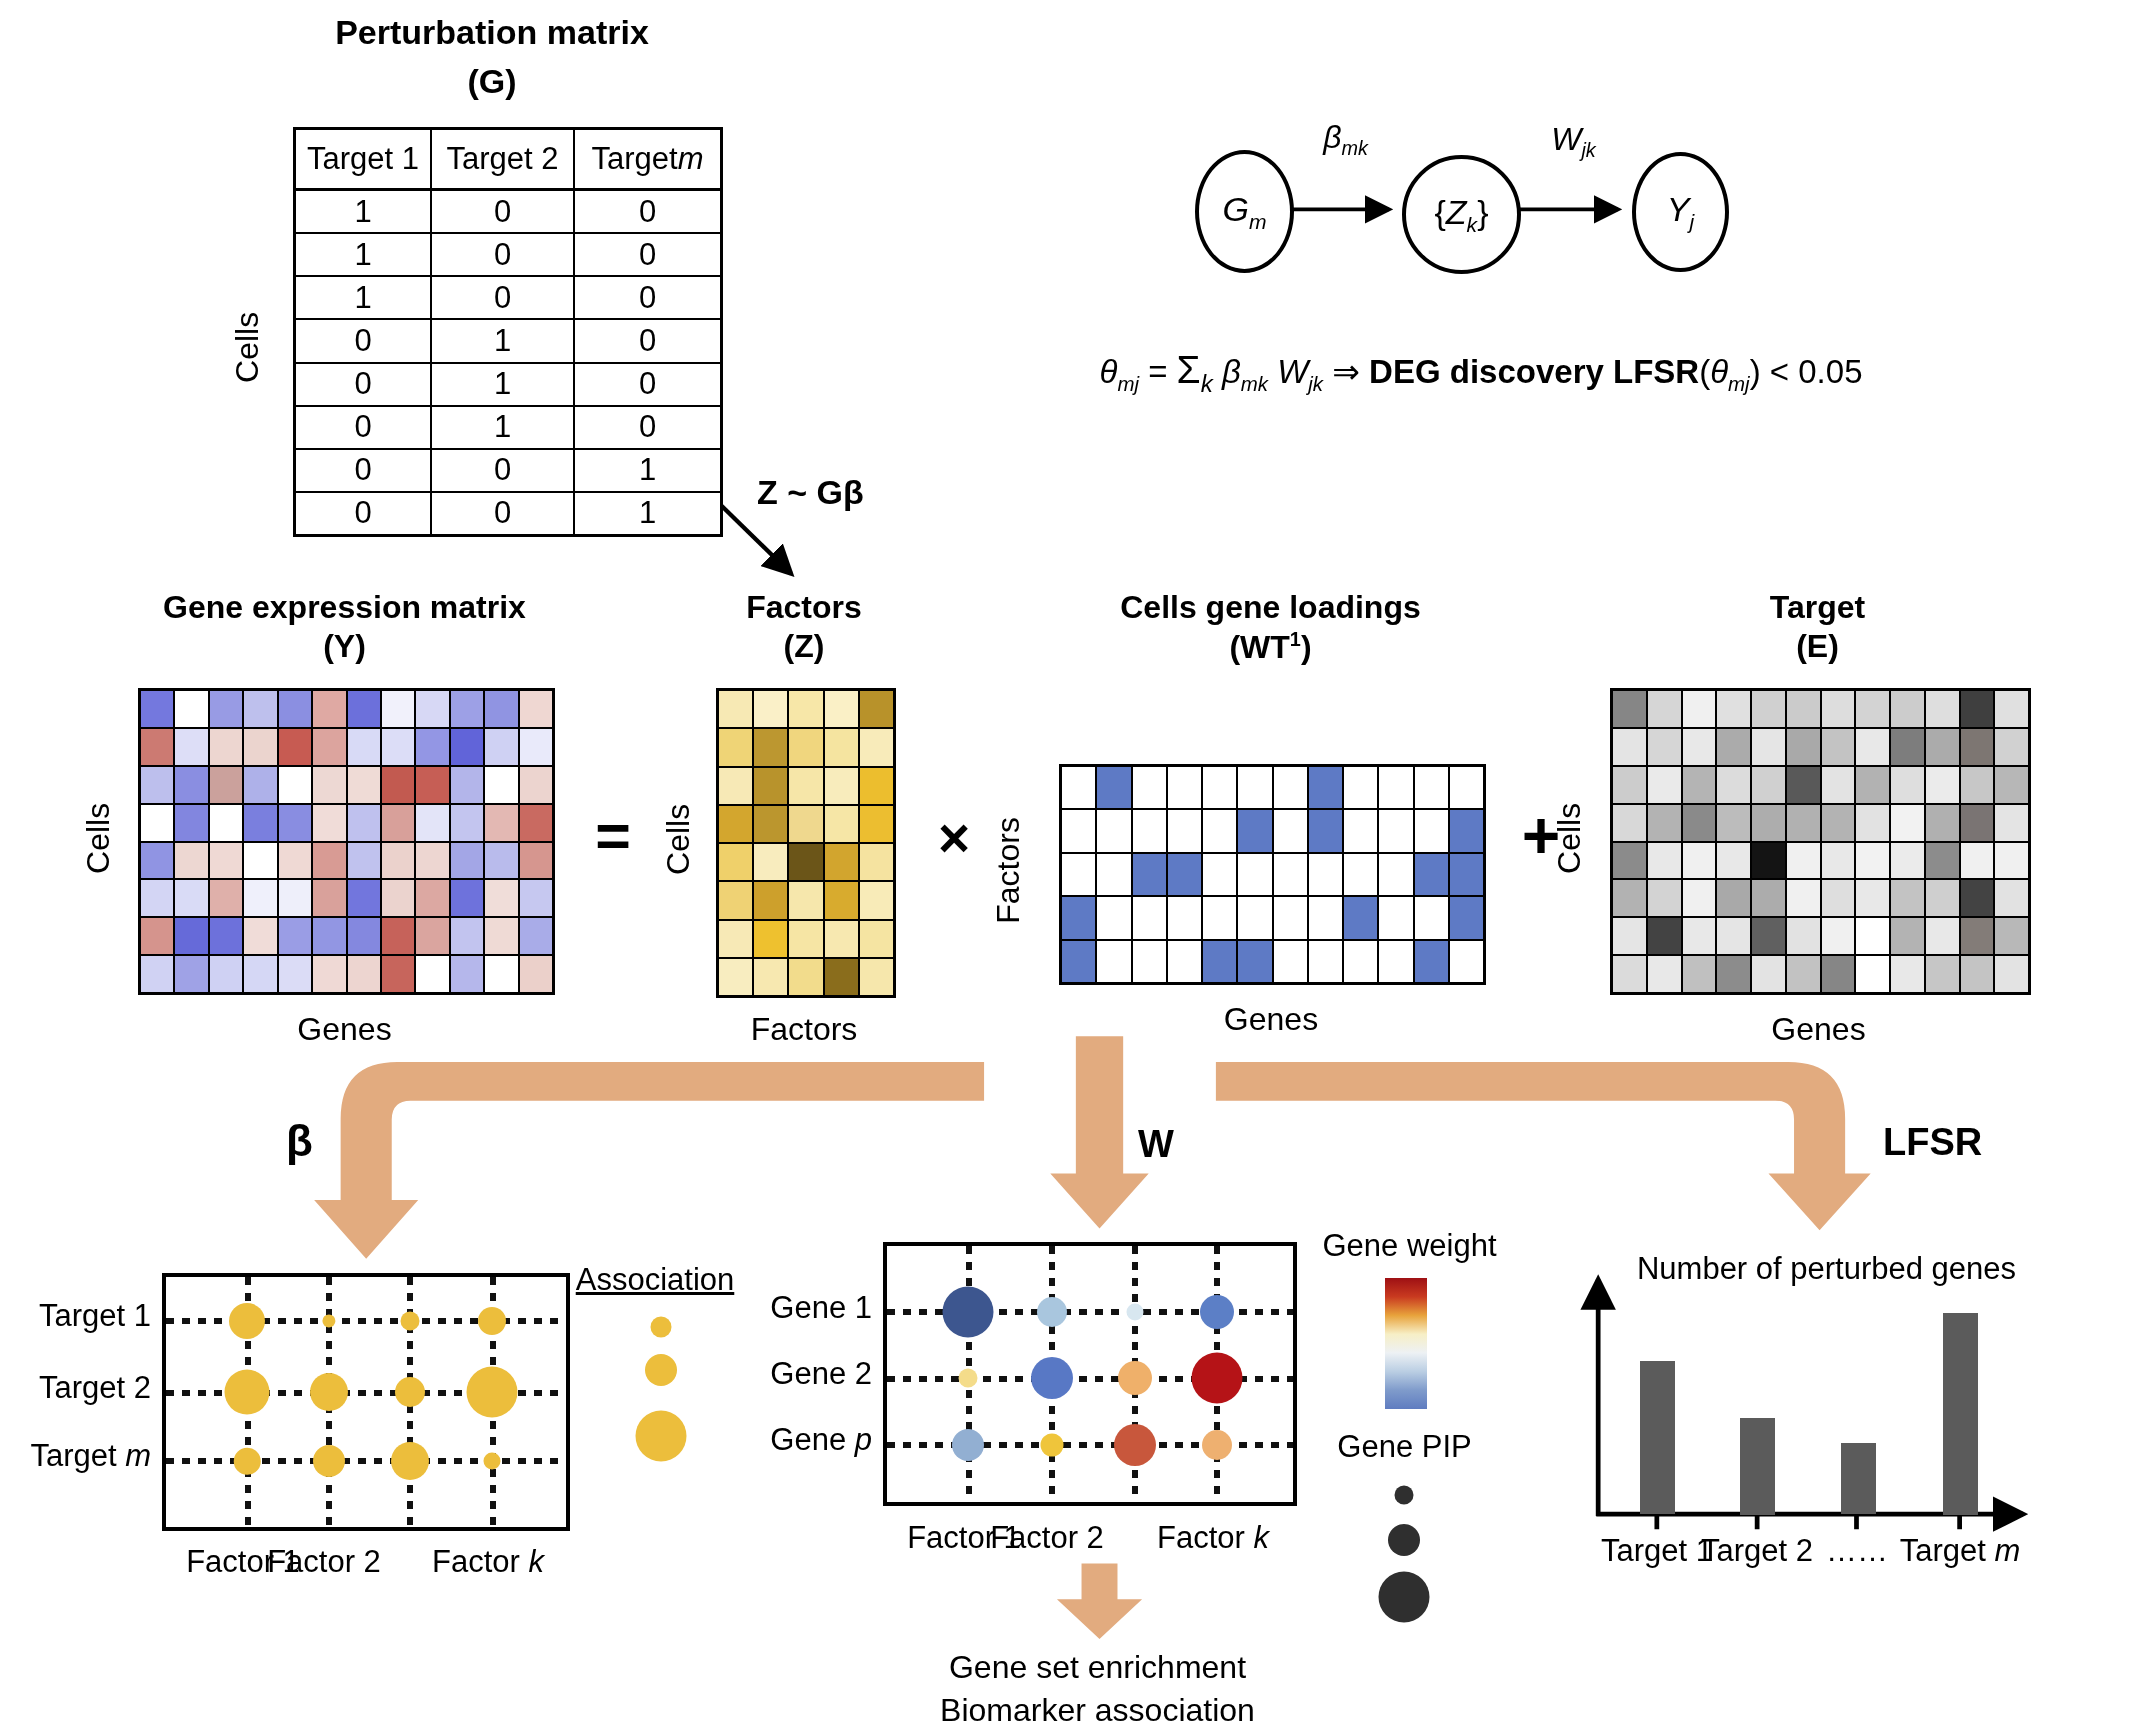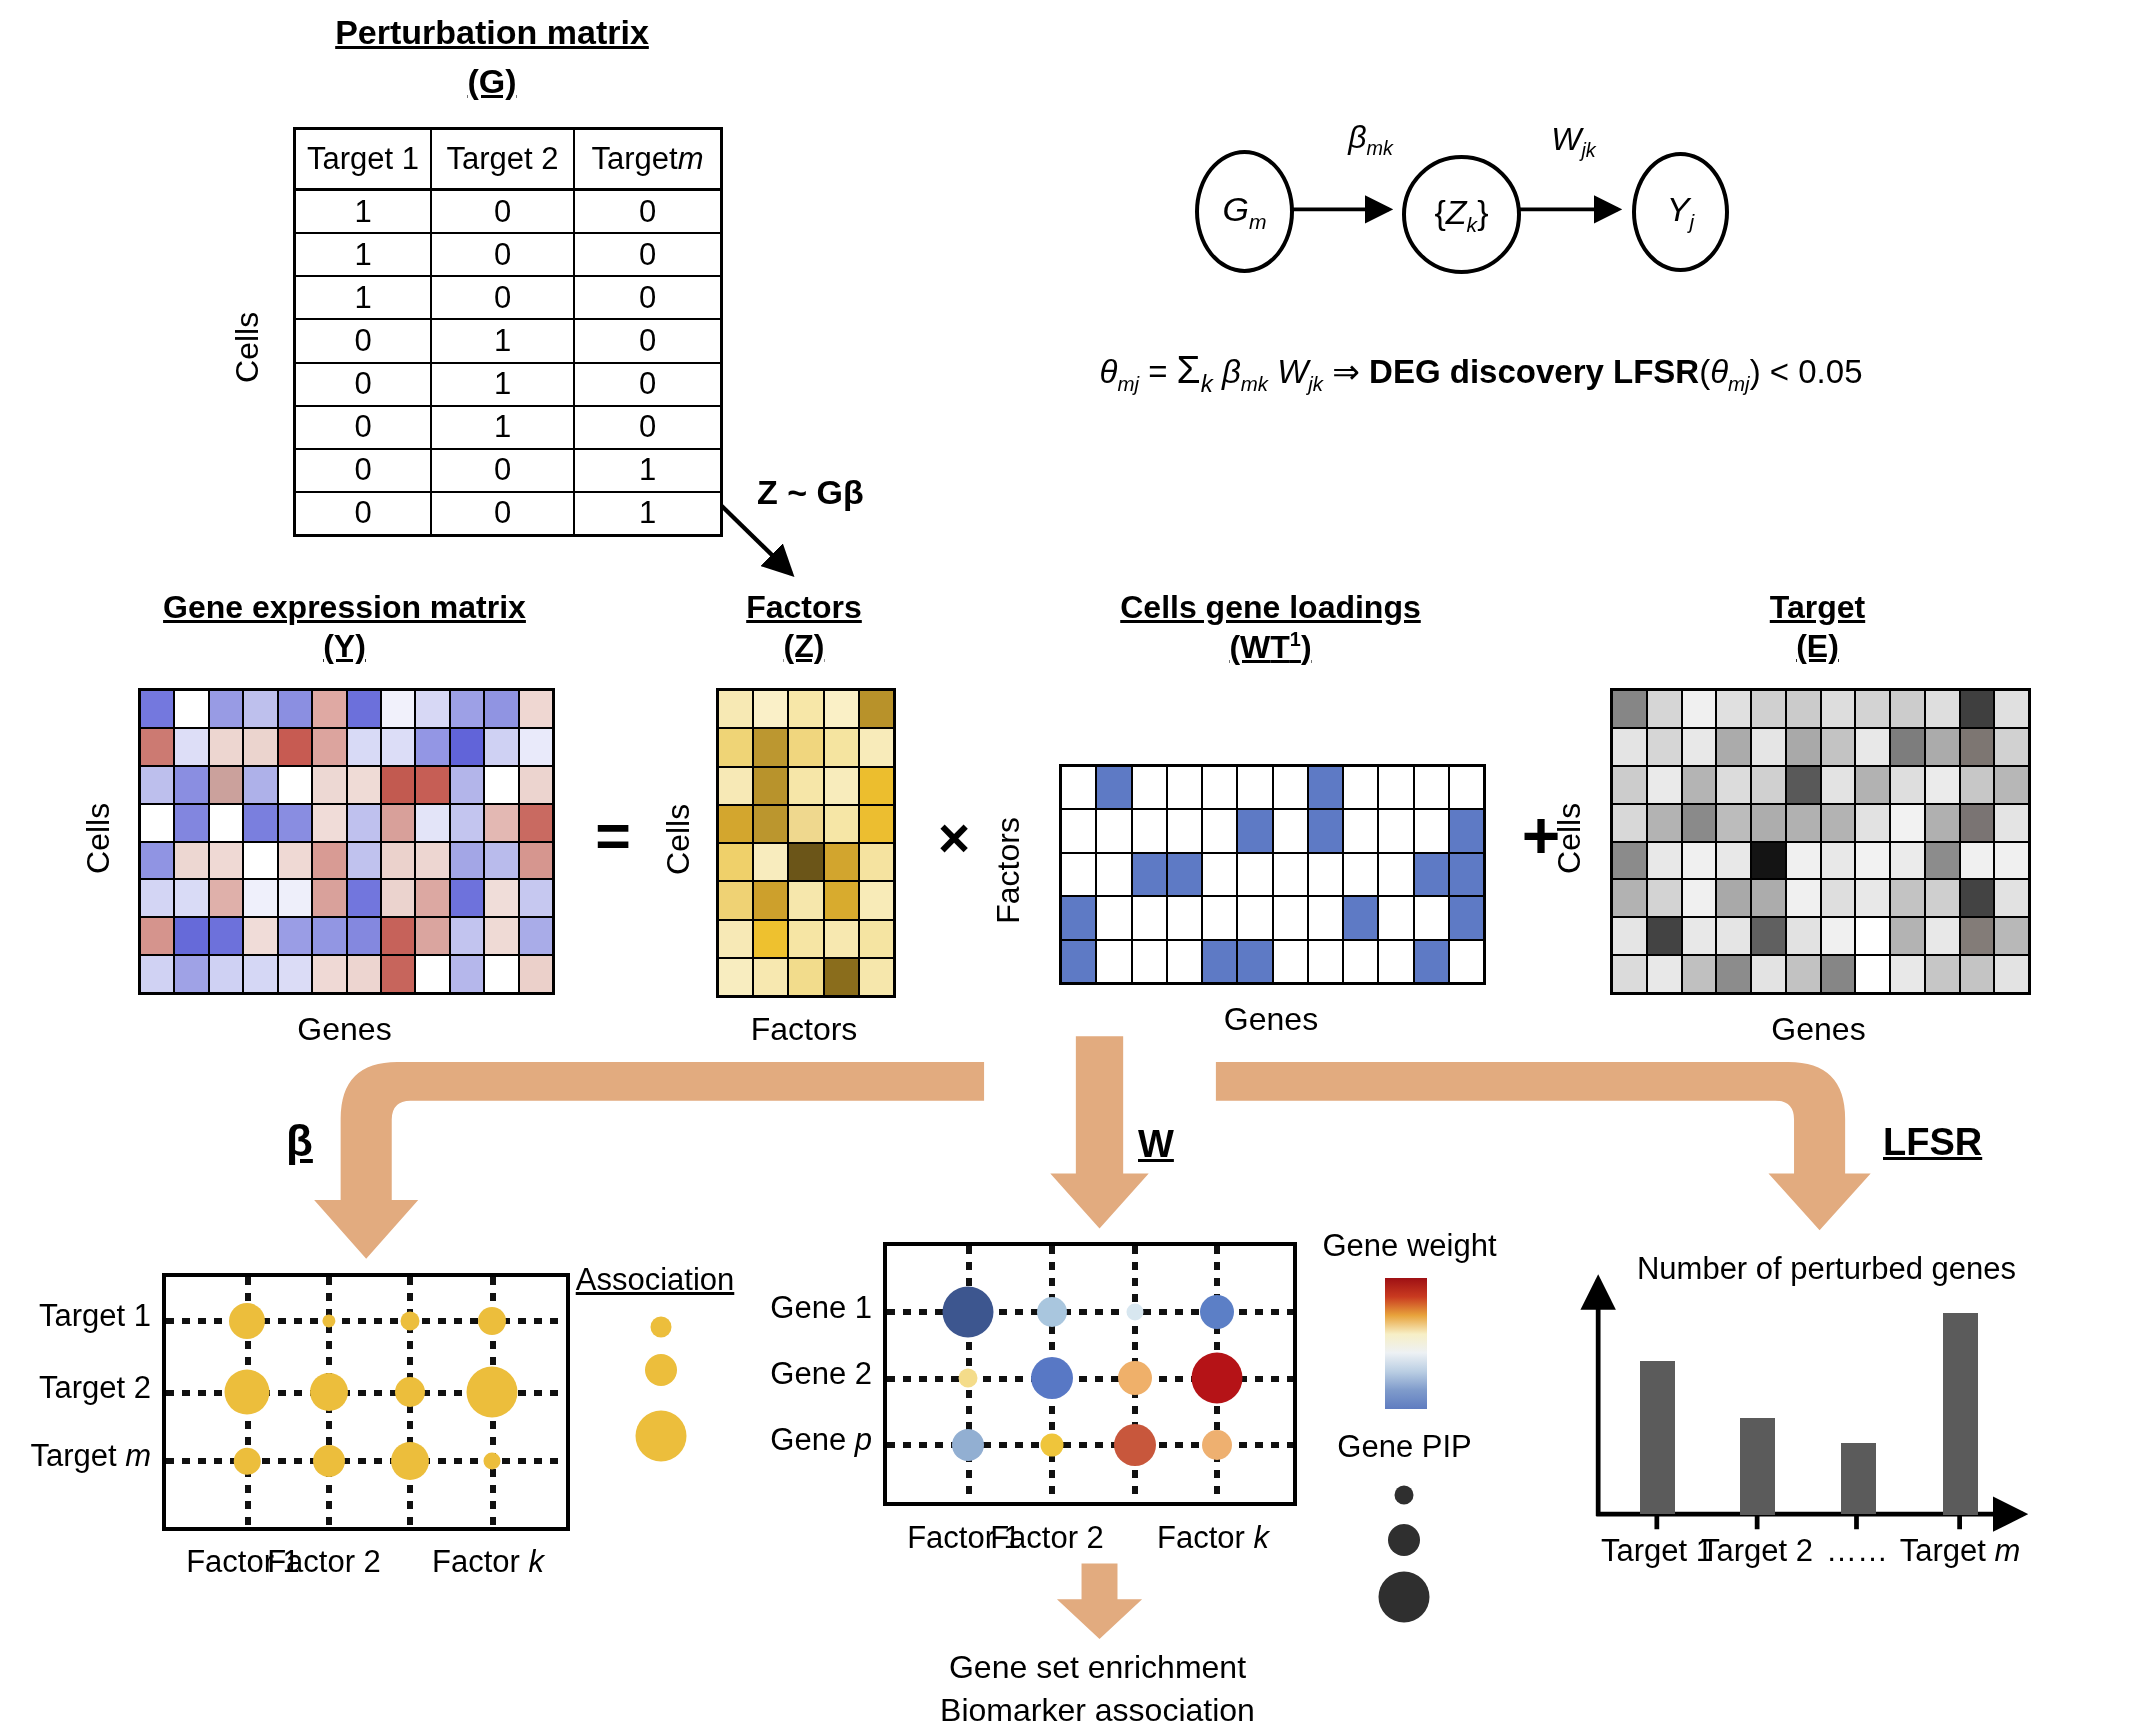--- a/index.html
+++ b/index.html
@@ -1,21 +1,21 @@
 <!DOCTYPE html>
 <html style="font-size:15px"><head>
 <meta charset="utf-8">
 <style>
   html,body{margin:0;padding:0;background:#fff;}
   .canvas{position:relative;width:2129px;height:1733px;background:#fff;overflow:hidden;
           font-family:"Liberation Sans", sans-serif;color:#000;}
   .abs{position:absolute;}
   .ctr{text-align:center;}
   .rgt{text-align:right;}
-  .b{font-weight:bold;text-decoration:underline;}
+  .b{font-weight:bold;}
   .t33{font-size:31px;line-height:1.15;}
   .t34{font-size:32px;line-height:1.15;}
   .t35{font-size:33px;line-height:1.15;}
   .t36{font-size:34px;line-height:1.15;}
   .t40{font-size:38px;line-height:1.1;}
   .t46{font-size:44px;line-height:1.1;}
   .op{font-weight:bold;}
   .rot{transform:rotate(-90deg);transform-origin:center;}
   sub{font-size:0.62em;font-style:italic;}
   sup{font-size:0.62em;}
@@ -107,21 +107,21 @@
 
   <div class="node" style="left:1195px;top:150px;width:91px;height:115px;">
       <span><span style="font-style: italic;">G<sub>m</sub></span></span>
     </div>
   <div class="node" style="left:1402px;top:155px;width:111px;height:111px;">
       <span><span>{</span><span style="font-style: italic;">Z<sub>k</sub></span><span>}</span></span>
     </div>
   <div class="node" style="left:1632px;top:152px;width:89px;height:112px;">
       <span><span style="font-style: italic;">Y<sub>j</sub></span></span>
     </div>
-  <div class="abs t34 ctr" style="left:1298px;top:119px;width:95px;text-align:right;"><span style="font-style: italic;">β<sub>mk</sub></span></div>
+  <div class="abs t34 ctr" style="left:1298px;top:119px;width:95px;"><span style="font-style: italic;">β<sub>mk</sub></span></div>
   <div class="abs t34 ctr" style="left:1526px;top:121px;width:95px;"><span style="font-style: italic;">W<sub>jk</sub></span></div>
   <div class="abs t35 ctr" style="left:1003px;top:348px;width:956px;"><span style="font-style: italic;">θ<sub>mj</sub></span><span> = </span><span class="bigseg">Σ<sub>k</sub></span><span> </span><span style="font-style: italic;">β<sub>mk</sub></span><span> </span><span style="font-style: italic;">W<sub>jk</sub></span><span> ⇒ </span><span style="font-weight: bold;">DEG discovery LFSR</span><span>(</span><span style="font-style: italic;">θ<sub>mj</sub></span><span>) &lt; 0.05</span></div>
 
   <div class="abs t34 b ctr" style="left:91px;top:589px;width:507px;">Gene expression matrix</div>
   <div class="abs t34 b ctr" style="left:91px;top:628px;width:507px;">(Y)</div>
   <div id="ymat" class="mat" style="left:138px;top:688px;width:413px;height:303px;grid-template-columns:repeat(12,1fr);grid-template-rows:repeat(8,1fr);">
       <div class="cell" style="background: rgb(116, 120, 222);"></div>
       <div class="cell" style="background: rgb(255, 255, 255);"></div>
       <div class="cell" style="background: rgb(152, 155, 228);"></div>
       <div class="cell" style="background: rgb(190, 192, 237);"></div>

